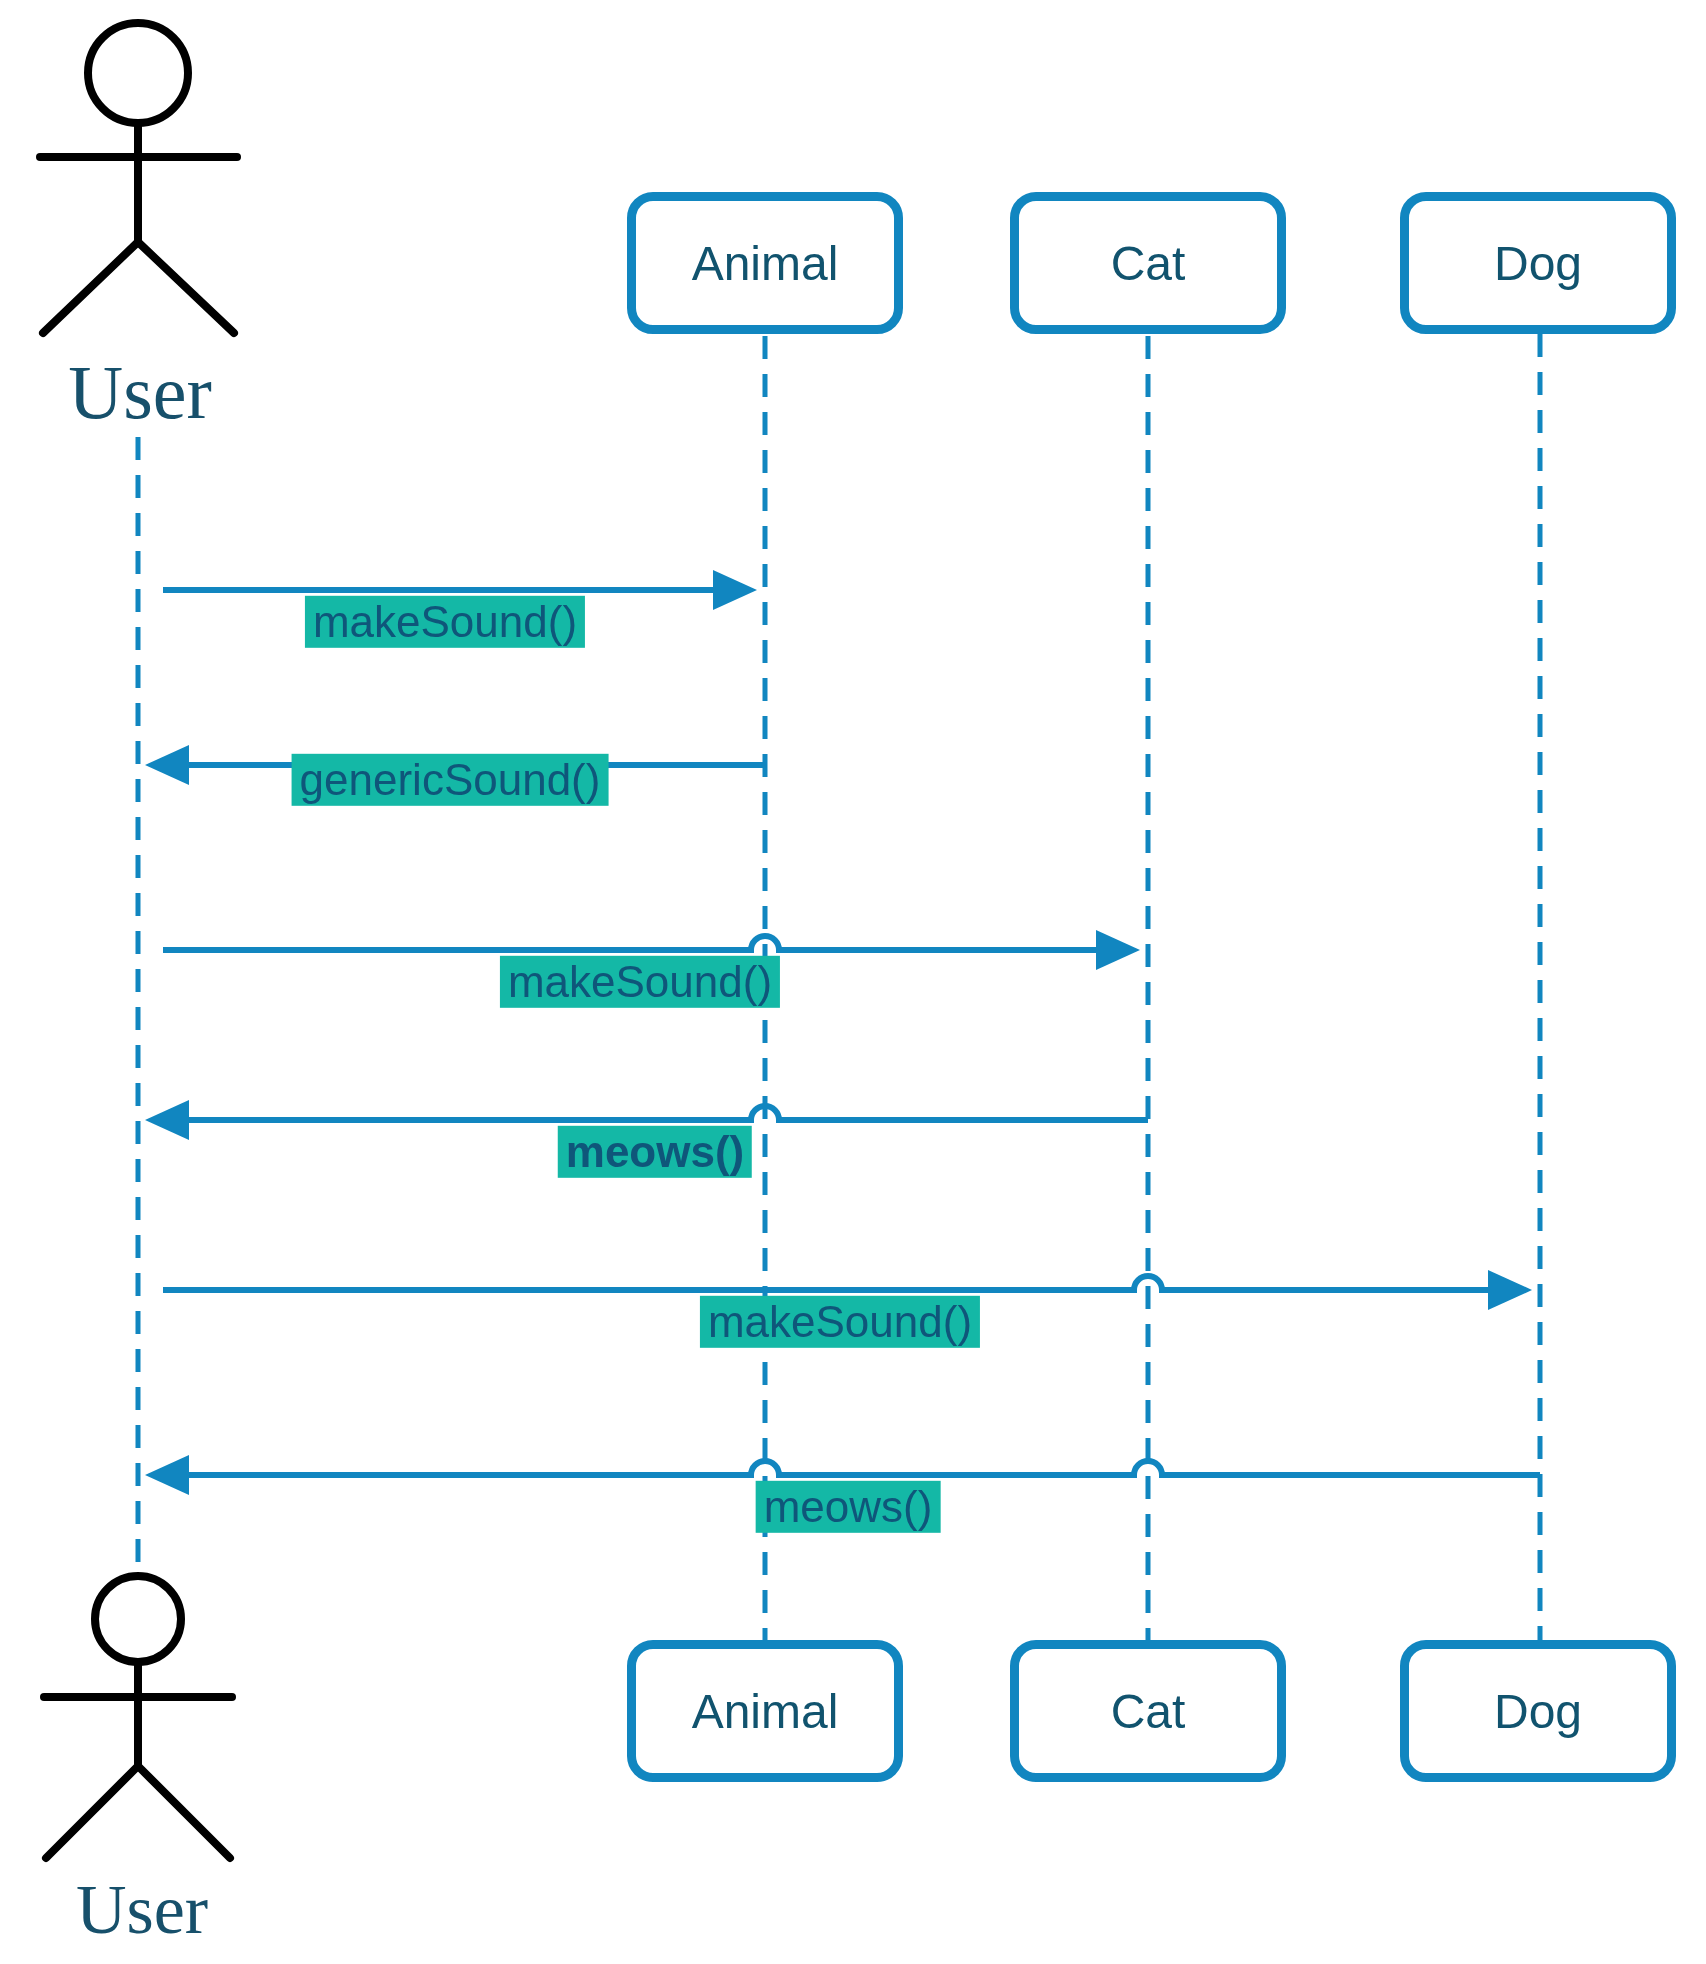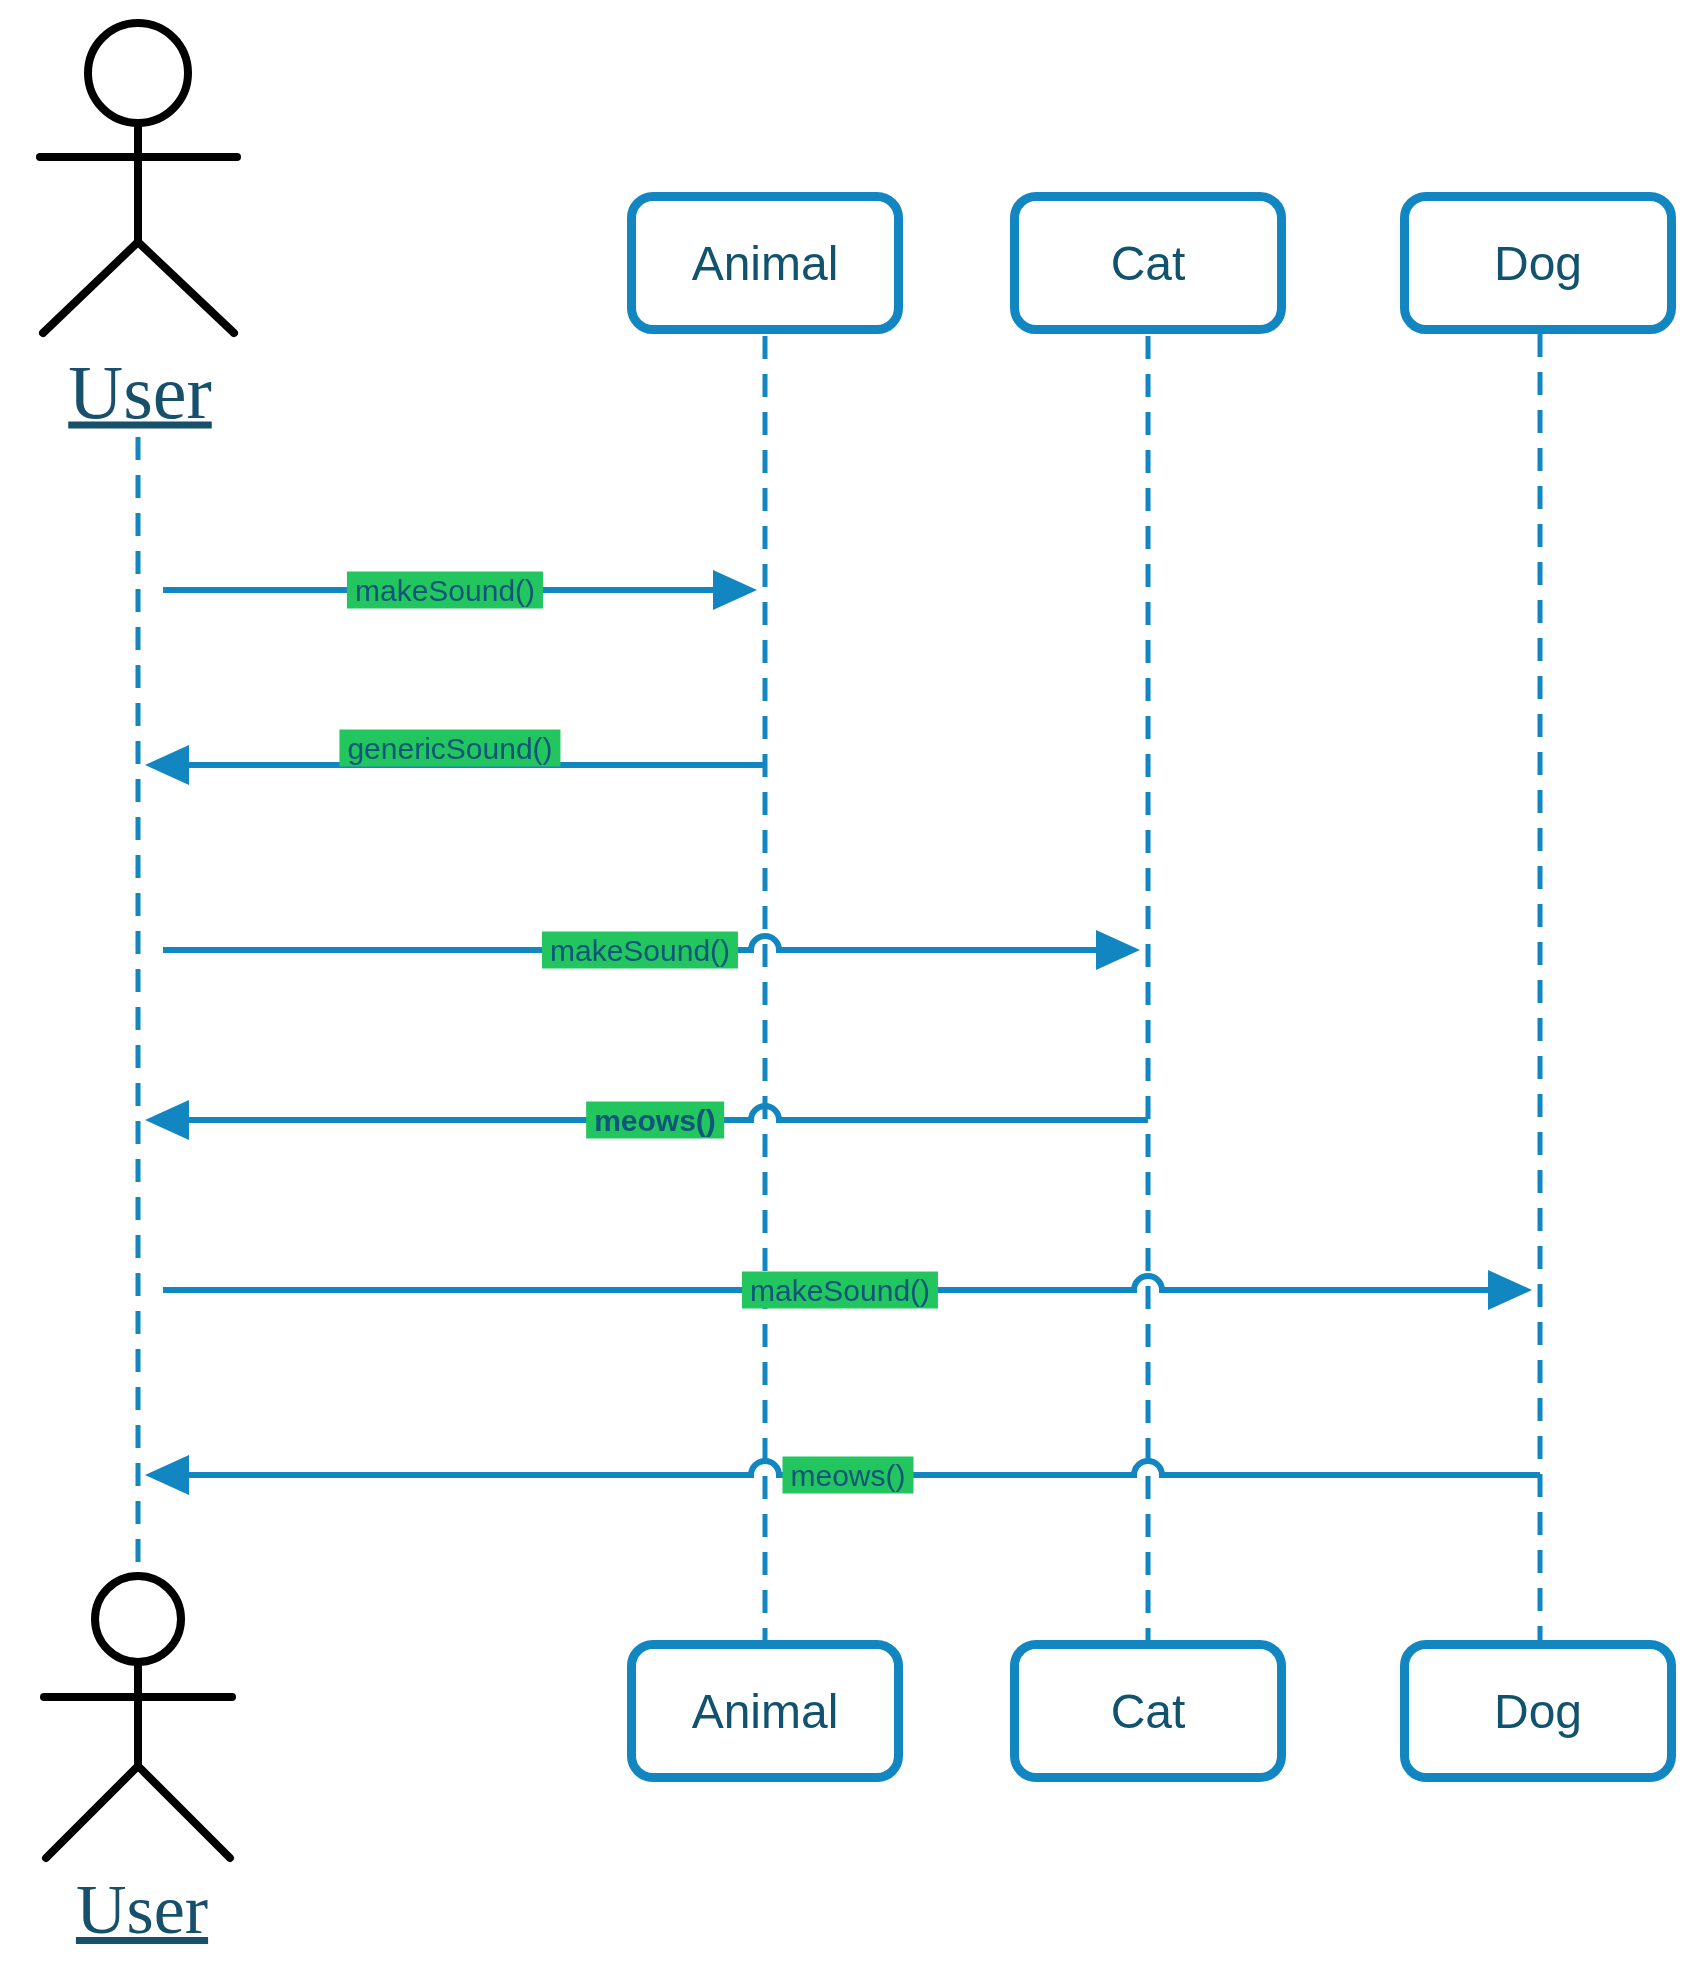--- a/index.html
+++ b/index.html
@@ -23,34 +23,34 @@
     display: flex;
     align-items: center;
     justify-content: center;
     font-size: 48px;
     color: #11536e;
     box-sizing: content-box;
   }
   .msg-label {
     position: absolute;
     transform: translate(-50%, -50%);
-    background: #22c55e;
+    background: #14b8a6;
     padding: 2px 8px;
-    font-size: 30px;
+    font-size: 44px;
     color: #0f567a;
     white-space: nowrap;
     line-height: 1.1;
+    margin-top: 32px;
   }
   .actor-label {
     position: absolute;
     transform: translate(-50%, -50%);
     font-family: "Liberation Serif", serif;
     color: #17506b;
     white-space: nowrap;
-    text-decoration: underline;
   }
   .actor-label.top { font-size: 76px; }
   .actor-label.bottom { font-size: 70px; }
 </style>
 </head>
 <body>
 
 <div id="canvas">
 
   <svg id="diagram-svg" width="1706" height="1964" viewBox="0 0 1706 1964">

